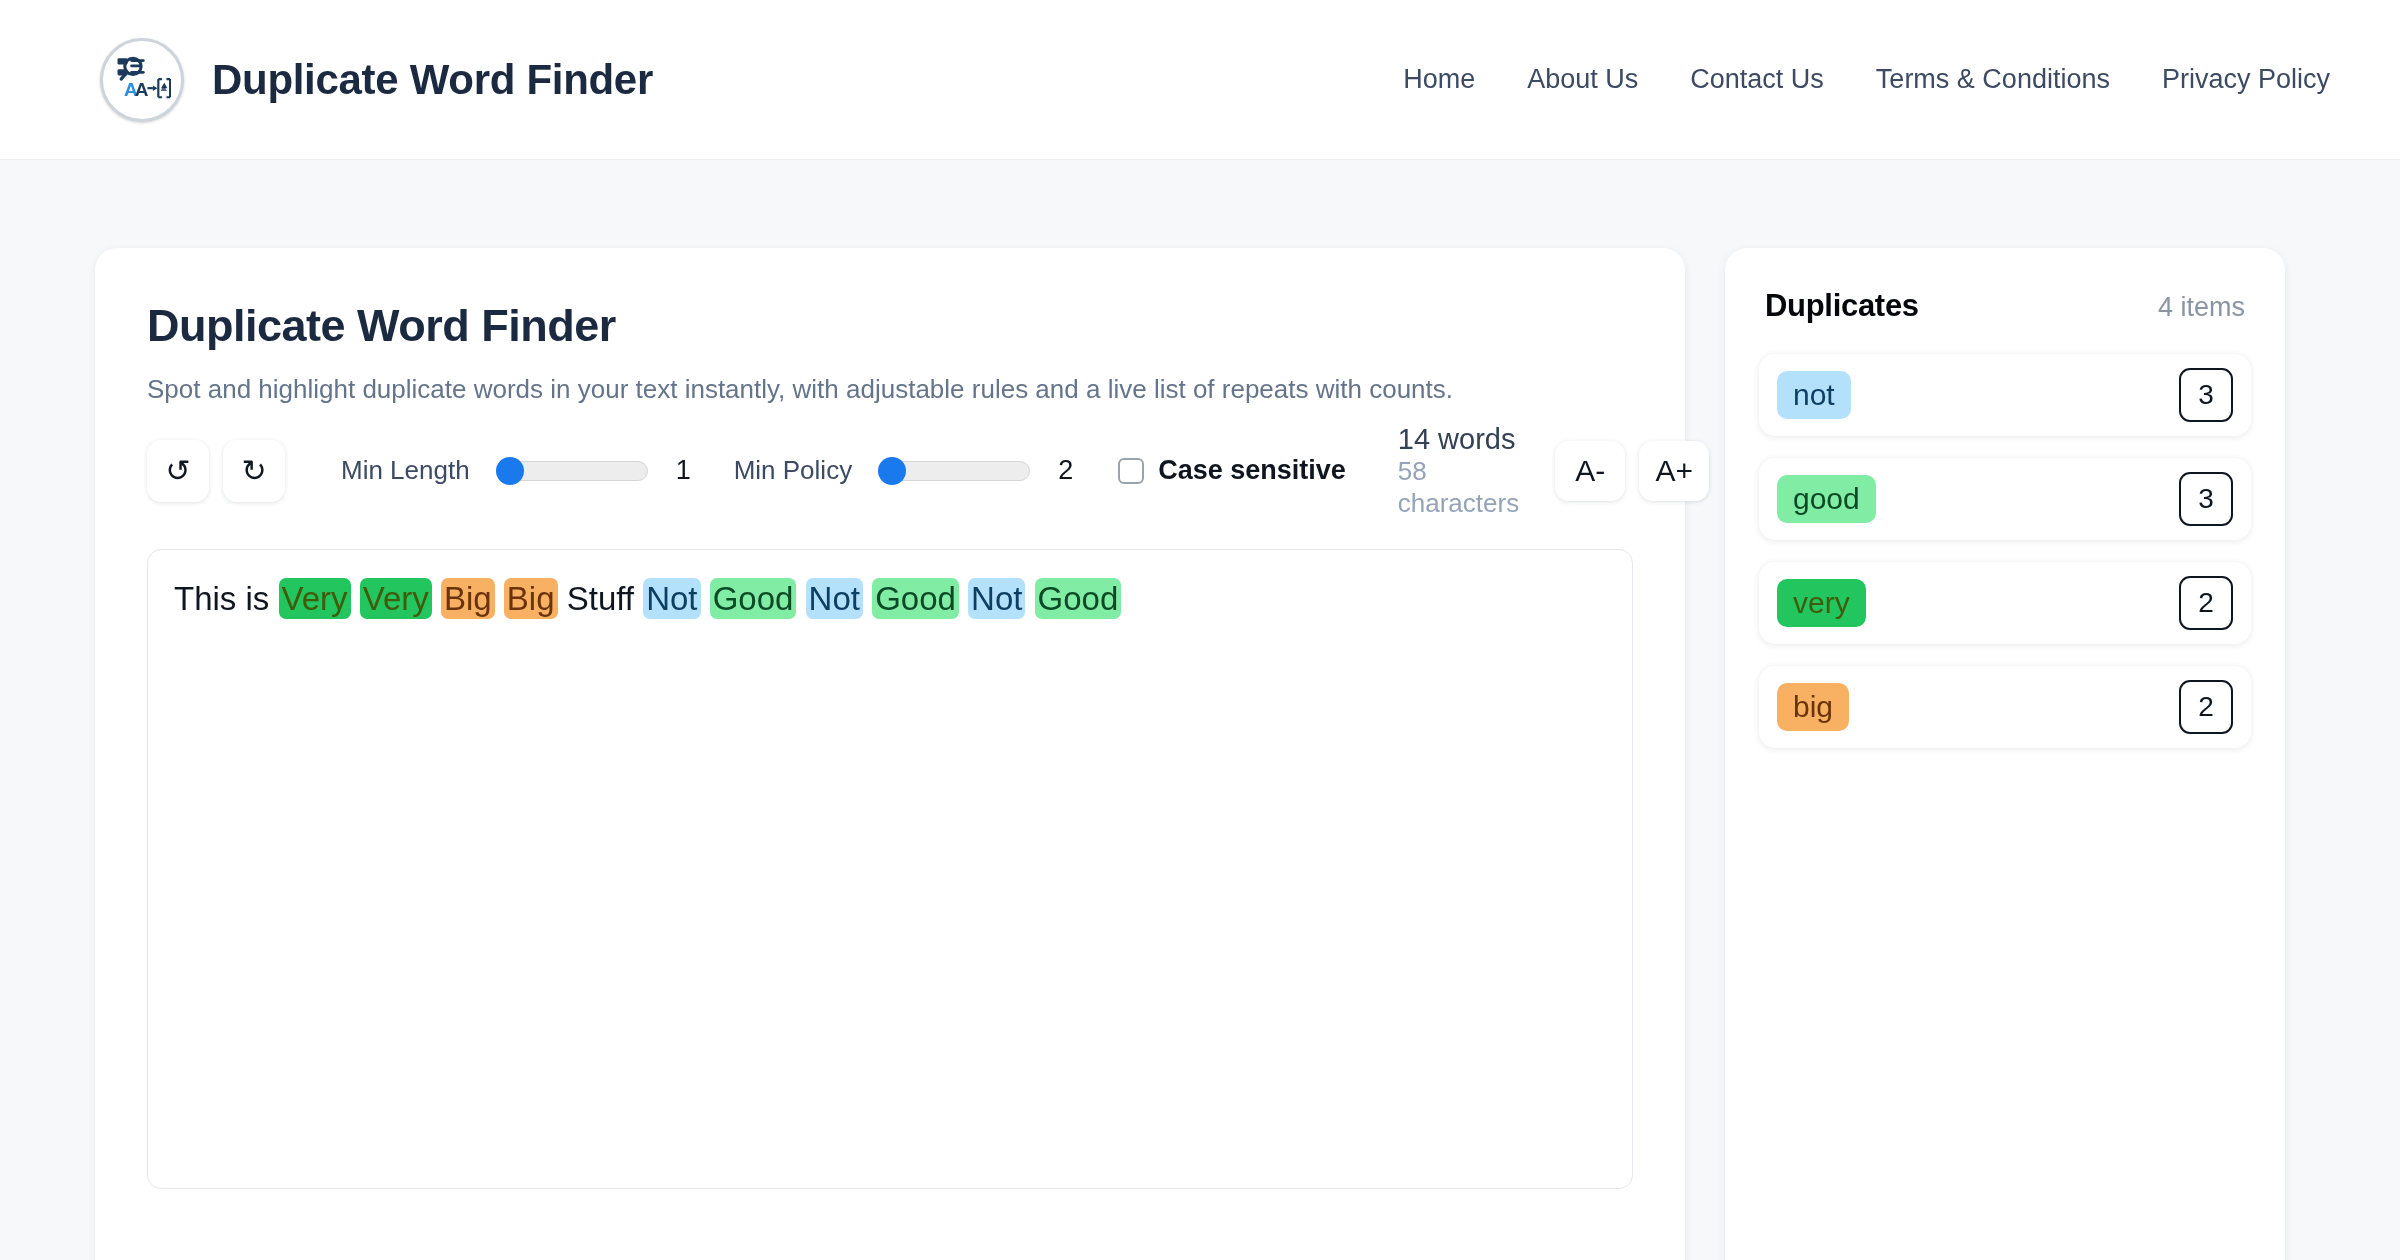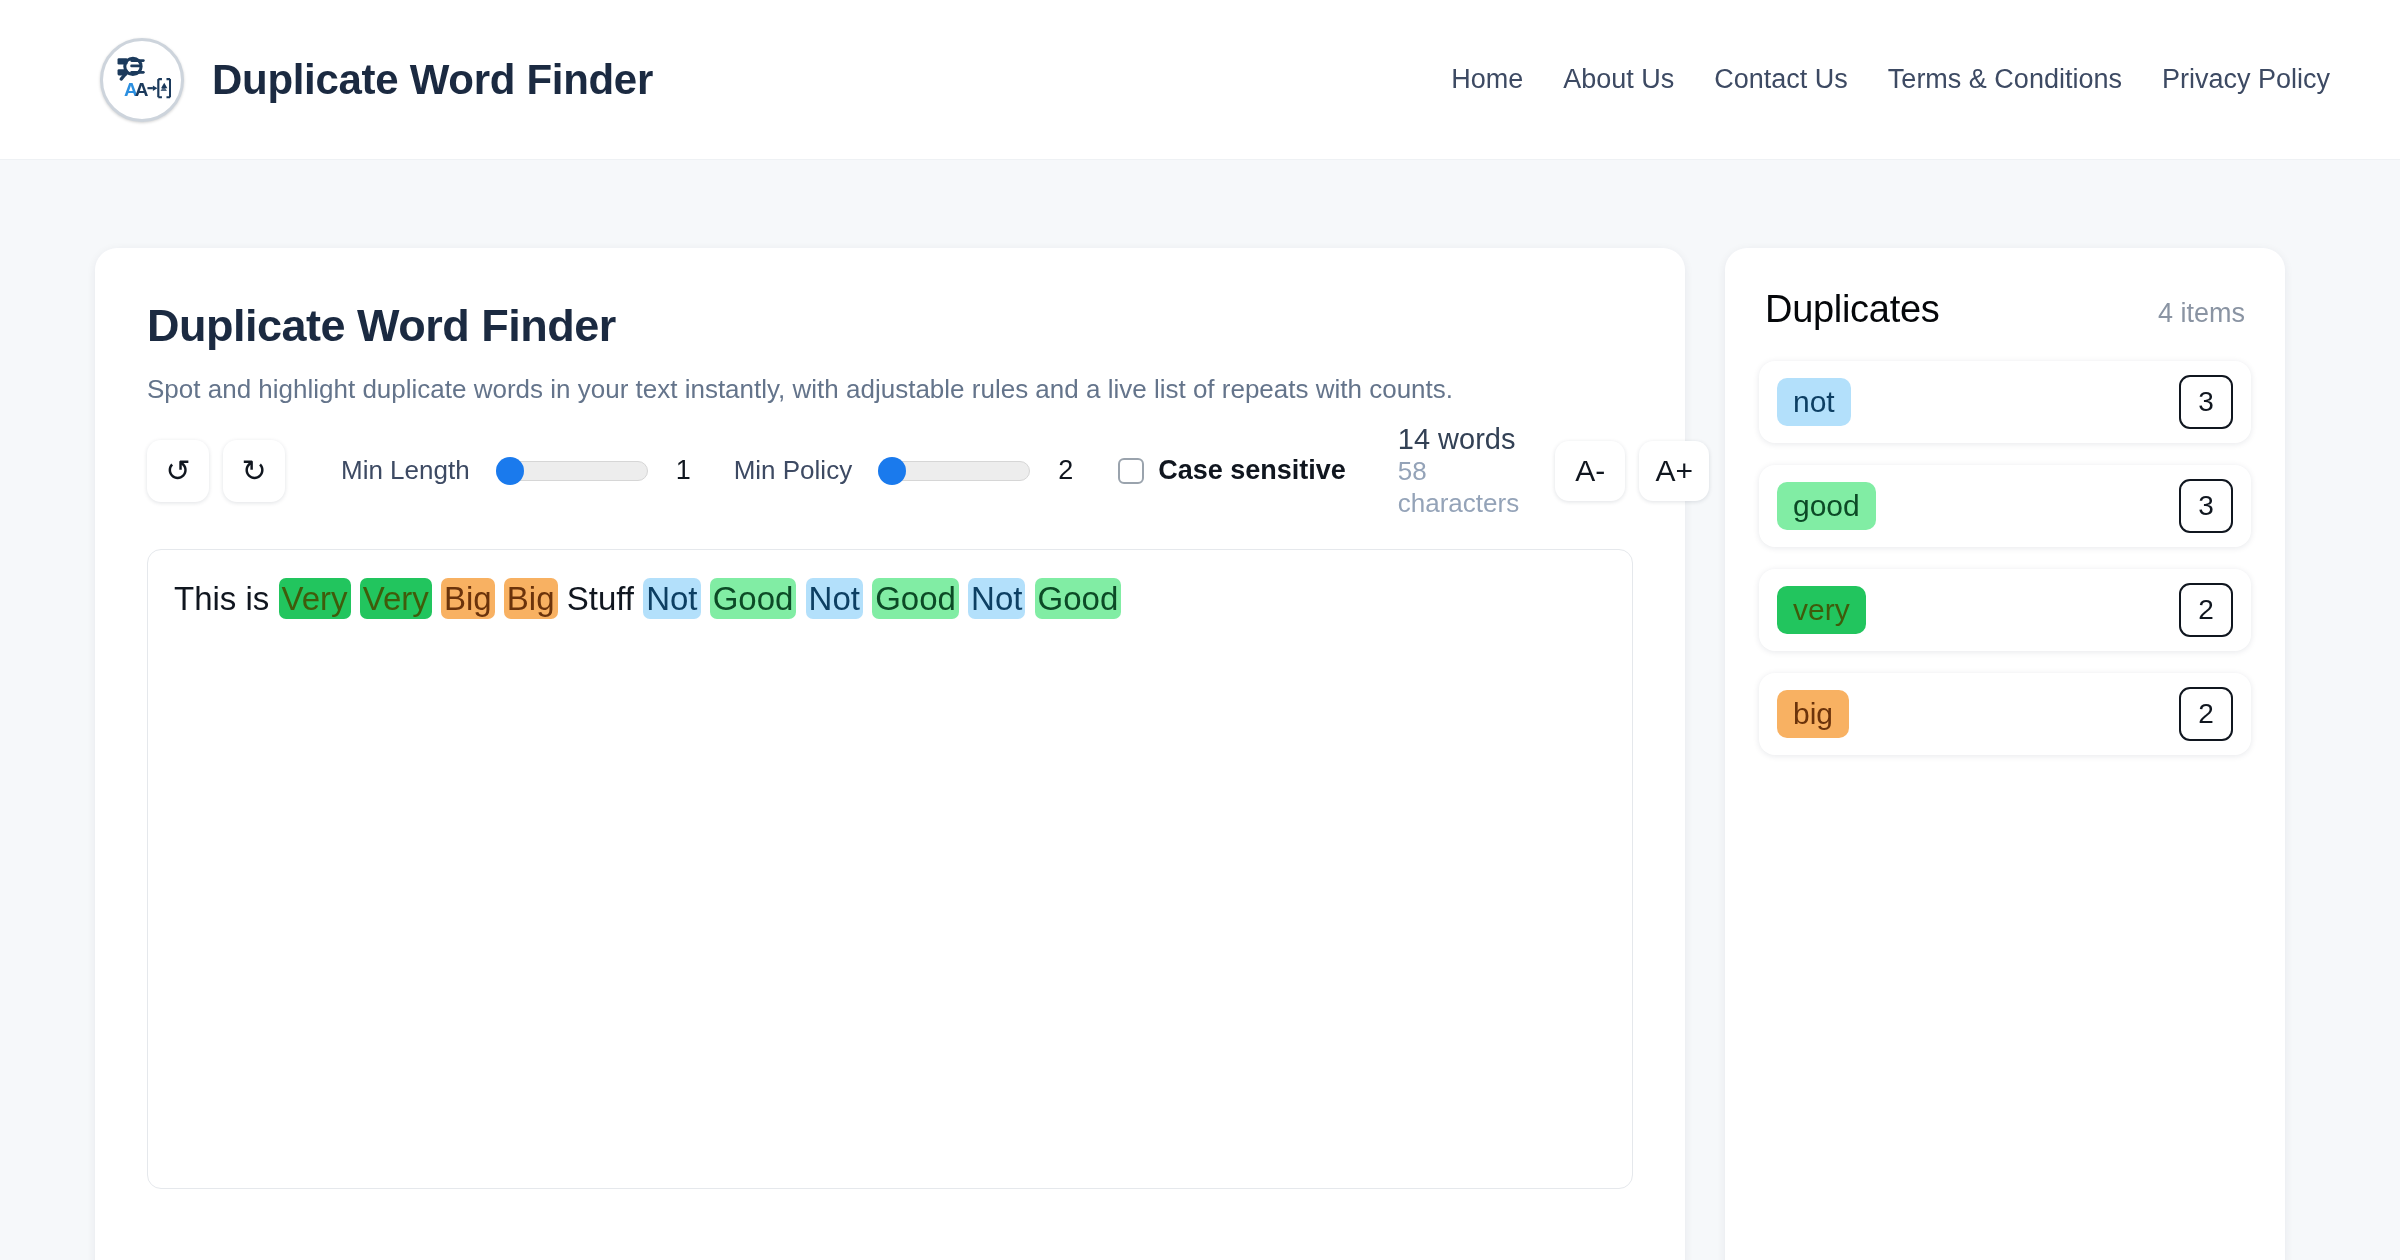--- a/index.html
+++ b/index.html
@@ -27,21 +27,21 @@
     box-shadow: 0 1px 3px rgba(0,0,0,.18);
     display: flex; align-items: center; justify-content: center;
     flex: none;
   }
   .brand-title {
     font-size: 42px; font-weight: bold; color: #1b2a41;
     letter-spacing: -0.3px; white-space: nowrap;
   }
   .nav-links {
     margin-left: auto;
-    display: flex; align-items: center; gap: 40px;
+    display: flex; align-items: center; gap: 52px;
   }
   .nav-link {
     font-size: 27px; color: #3d4a63; text-decoration: none;
     white-space: nowrap; cursor: pointer;
   }
 
   
   .page {
     display: flex; align-items: flex-start; gap: 40px;
     padding: 88px 95px 0 95px;
@@ -121,21 +121,21 @@
   .hl-very { background: #22c55e; color: #3f5b0b; }
   .hl-big  { background: #f8b162; color: #6b330b; }
   .hl-not  { background: #b3e0fb; color: #0d3f63; }
   .hl-good { background: #81eda4; color: #0c4a26; }
 
   
   .side-head {
     display: flex; align-items: baseline; justify-content: space-between;
     margin-bottom: 30px; padding: 0 6px;
   }
-  .side-title { font-size: 38px; font-weight: normal; color: #05070a; letter-spacing: -0.3px; }
+  .side-title { font-size: 31px; font-weight: bold; color: #05070a; letter-spacing: -0.3px; }
   .side-count { font-size: 27px; color: #8a94a3; }
 
   .dup-row {
     display: flex; align-items: center; justify-content: space-between;
     background: #ffffff; border-radius: 16px;
     box-shadow: 0 1px 6px rgba(18,30,54,.10);
     padding: 14px 18px; margin-bottom: 22px;
   }
   .dup-word { font-size: 30px; border-radius: 10px; padding: 7px 16px; }
   .dup-count {

